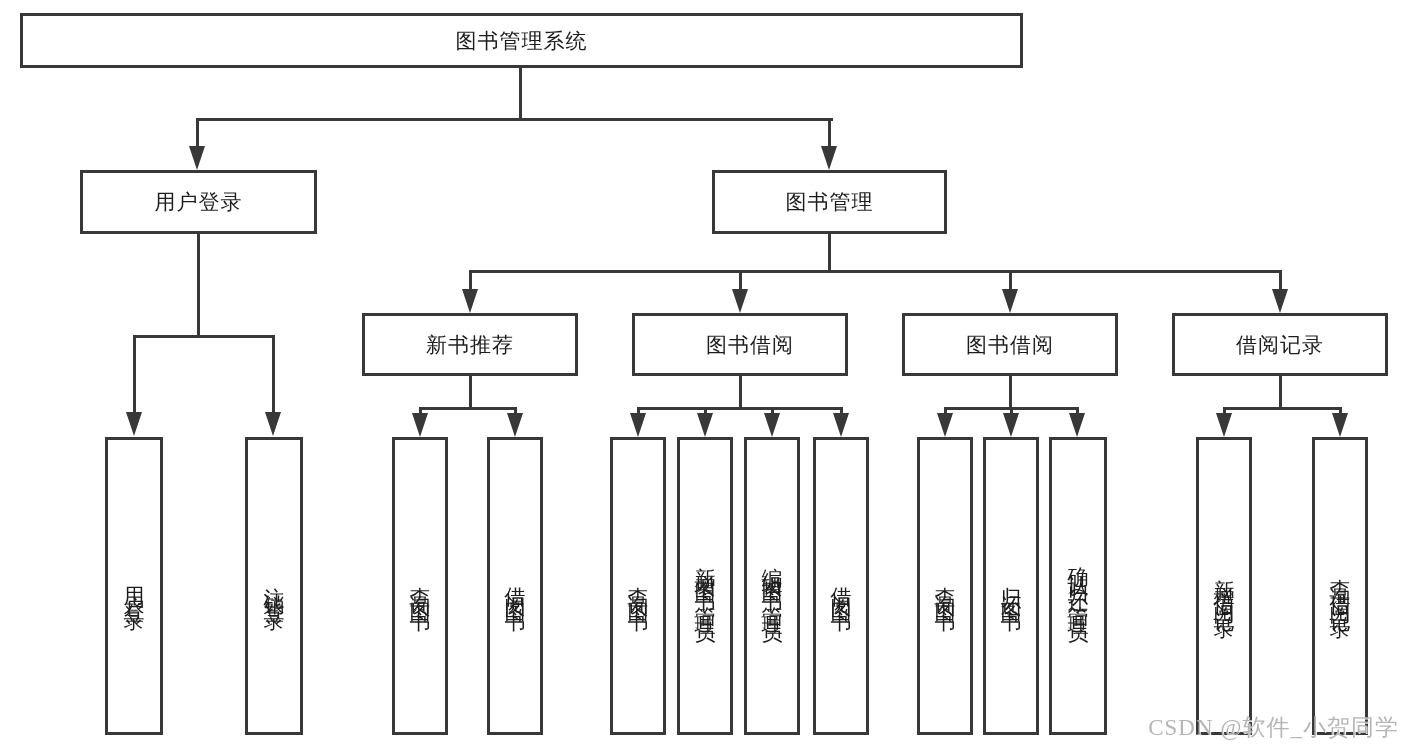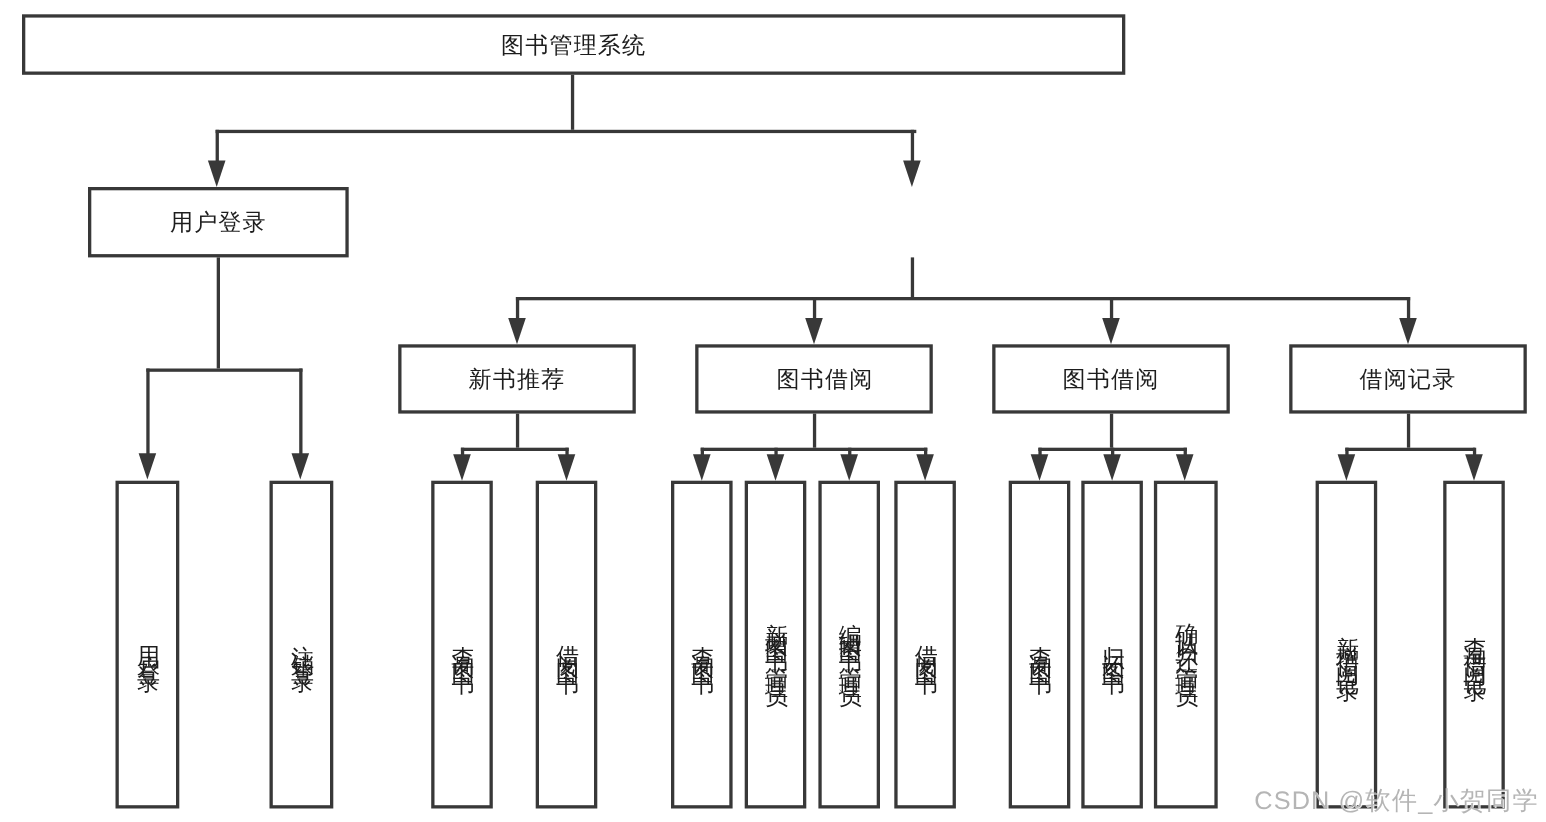--- a/index.html
+++ b/index.html
@@ -52,33 +52,37 @@
   }
   .watermark {
     position: absolute;
     right: 6px;
     bottom: 4px;
     font-size: 23px;
     color: #b5b5b5;
     text-shadow: 1px 1px 0 rgba(255,255,255,0.85);
     z-index: 5;
     letter-spacing: 1px;
+    font-family: Liberation Serif, serif;
   }
 </style>
 </head>
 <body>
 
 <div class="canvas">
 
   <div class="hbox" style="left:20px; top:13px; width:1003px; height:55px;">
     <span>图书管理系统</span>
   </div>
 
   <div class="hbox" style="left:80px; top:170px; width:237px; height:64px;">
     <span>用户登录</span>
+  </div>
+  <div class="hbox" style="left:712px; top:170px; width:235px; height:64px;">
+    <span>图书管理</span>
   </div>
 
   <div class="hbox" style="left:362px; top:313px; width:216px; height:63px;">
     <span>新书推荐</span>
   </div>
   <div class="hbox" style="left:632px; top:313px; width:216px; height:63px;padding-left:20px;">
     <span>图书借阅</span>
   </div>
   <div class="hbox" style="left:902px; top:313px; width:216px; height:63px;">
     <span>图书借阅</span>

